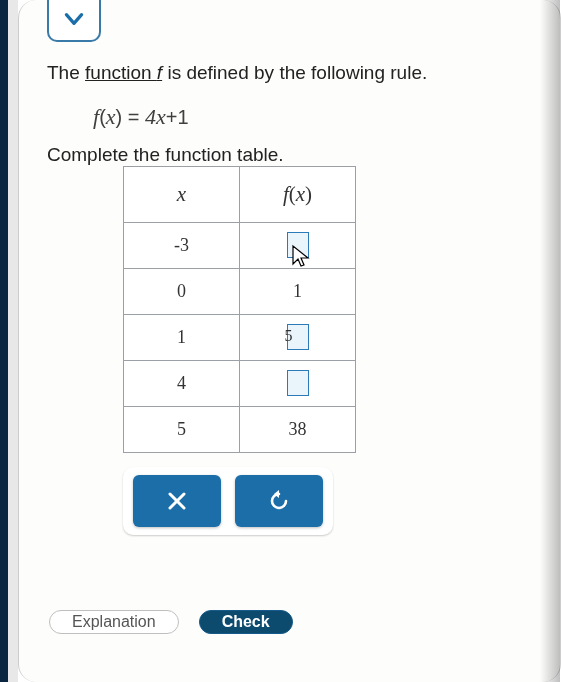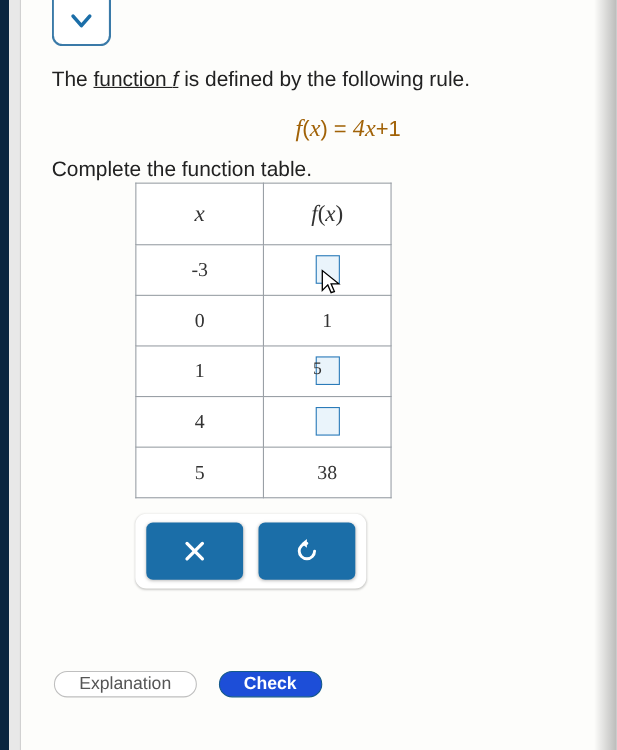--- a/index.html
+++ b/index.html
@@ -10,20 +10,21 @@
       height: 682px;
       position: relative;
       overflow: hidden;
     }
     .frame {
       position: absolute;
       left: 18px; top: 0; right: 0; bottom: 0;
       background: #fdfdfb;
       border-left: 1px solid #ccc;
       border-right: 1px solid #ccc;
+      border-radius: 18px;
     }
     .tab {
       position: absolute;
       top: -2px; left: 28px;
       width: 54px; height: 44px;
       background: #fff;
       border: 2px solid #3a7aa8;
       border-top: none;
       border-radius: 0 0 10px 10px;
       display: flex; align-items: center; justify-content: center;
@@ -38,22 +39,21 @@
       color: #222;
       line-height: 1.35;
     }
     .intro .fn-link { text-decoration: underline; }
     .intro .f-ital { font-style: italic; }
     .rule {
       margin: 18px 0 14px 46px;
       font-size: 22px;
       font-style: italic;
       font-family: 'Times New Roman', serif;
-      color: #a16207;
-      text-align: center;
+      color: #404040;
     }
     .rule .upright { font-style: normal; font-family: Arial, sans-serif; font-size: 20px; }
     .prompt {
       font-size: 19px;
       color: #222;
     }
     .table-wrap {
       margin-left: 76px;
       position: relative;
     }
@@ -142,21 +142,21 @@
       align-items: center;
       justify-content: center;
       cursor: pointer;
       border: 1px solid #bfbfbf;
     }
     .pill.explain {
       background: #fff;
       color: #555;
     }
     .pill.check {
-      background: #1d4ed8;
+      background: #0c4a6e;
       color: #fff;
       border-color: #155a8a;
       font-weight: bold;
     }
     .shadow-edge {
       position: absolute;
       right: 0; top: 0; bottom: 0;
       width: 20px;
       background: linear-gradient(90deg, rgba(0,0,0,0) 0%, rgba(0,0,0,0.25) 100%);
       pointer-events: none;

